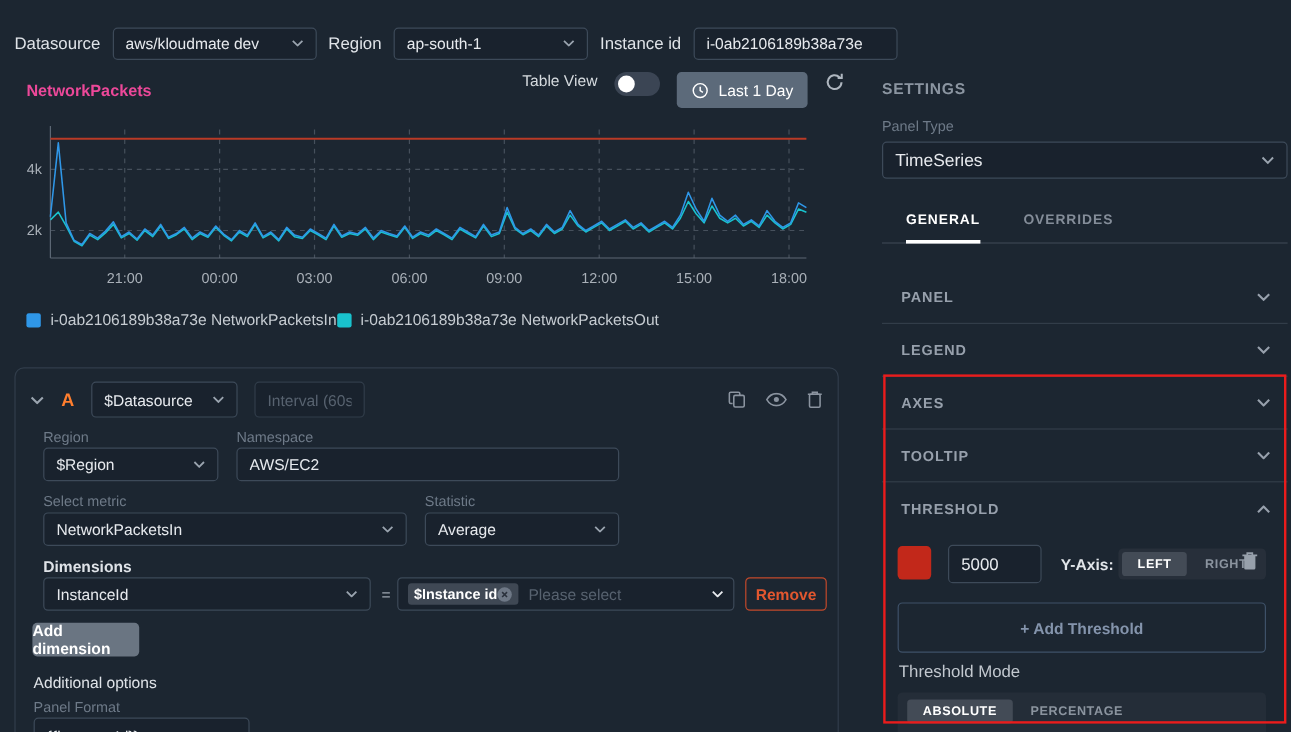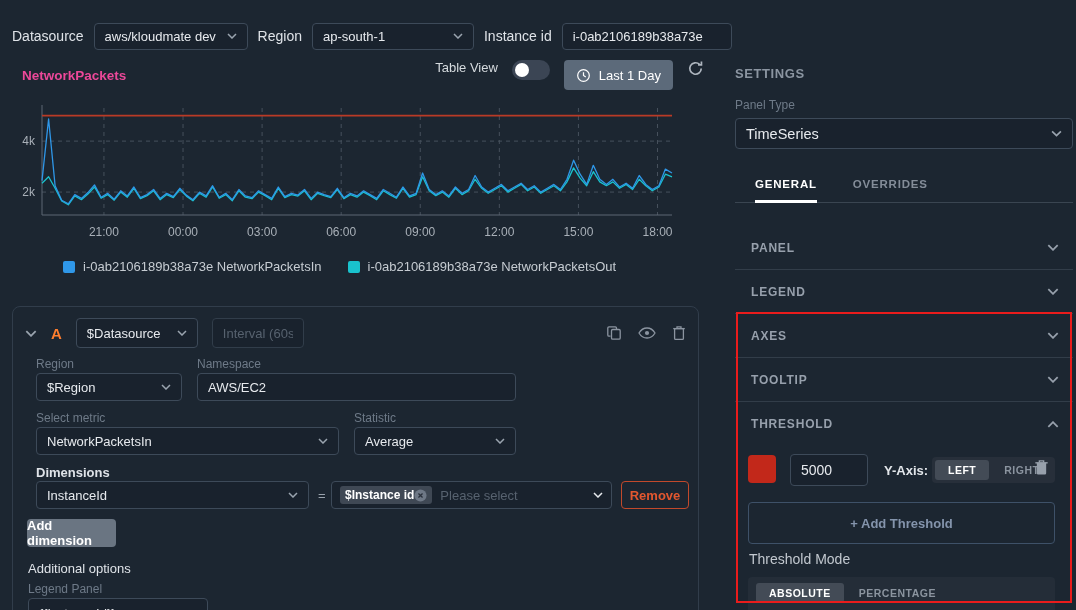--- a/index.html
+++ b/index.html
@@ -35,21 +35,21 @@
   .toggle .knob { position:absolute; left:3px; top:3px; width:14px; height:14px; border-radius:50%; background:#ffffff; }
   .time-btn { display:flex; align-items:center; gap:8px; background:#5c6a7a; border-radius:4px;
               height:30px; padding:0 12px; color:#ffffff; font-size:13px; cursor:pointer; }
   .refresh { color:#aeb6bf; cursor:pointer; }
   
   #chart-wrap { position:absolute; left:18px; top:100px; width:662px; height:142px; }
   .grid { stroke:#46505c; stroke-width:1; stroke-dasharray:4 4; }
   .axis { stroke:#5c6774; stroke-width:1; }
   .xt { fill:#a9b0b8; font:12px "Liberation Sans",sans-serif; text-anchor:middle; }
   .yt { fill:#a9b0b8; font:12px "Liberation Sans",sans-serif; text-anchor:end; }
-  .legend-row { position:absolute; left:22px; top:259px; display:flex; gap:26px; align-items:center;margin-left:41px; }
+  .legend-row { position:absolute; left:22px; top:259px; display:flex; align-items:center; }
   .legend-item { display:flex; align-items:center; gap:8px; cursor:pointer; }
   .legend-swatch { width:12px; height:12px; border-radius:2px; }
   .legend-label { font-size:13px; color:#c6ccd2; }
   
   .query-panel { position:absolute; left:12px; top:306px; width:687px; height:330px;
                  border:1px solid #313d4b; border-radius:8px; background:#1c2631; }
   .q-header { position:absolute; left:12px; right:12px; top:10px; height:32px;
               display:flex; align-items:center; gap:14px; }
   .collapse { color:#9aa4af; cursor:pointer; }
   .refid { color:#ff7e2e; font-weight:bold; font-size:15px; }
@@ -102,21 +102,21 @@
                    border:2px solid #ea1c1c; pointer-events:none; }
   .threshold-trash { position:absolute; left:1034px; top:459px; color:#97a0ab; cursor:pointer; }
 </style>
 </head>
 <body>
 
 <div class="stage">
 
   <div class="topbar">
     <span class="tlabel">Datasource</span>
-    <div class="select" style="width:154px;height:27px">
+    <div class="select" style="width:170px;height:27px">
       <span>aws/kloudmate dev</span>
       <svg class="icon chev" width="10" height="6" viewBox="0 0 10 6">
           <path d="M1 1l4 4 4-4" fill="none" stroke="currentColor" stroke-width="1.5"></path>
         </svg>
     </div>
     <span class="tlabel">Region</span>
     <div class="select" style="width:162px;height:27px">
       <span>ap-south-1</span>
       <svg class="icon chev" width="10" height="6" viewBox="0 0 10 6">
           <path d="M1 1l4 4 4-4" fill="none" stroke="currentColor" stroke-width="1.5"></path>
@@ -270,21 +270,21 @@
     </div>
     <div class="remove-btn abs" style="left:608px;top:174px;width:68px">
       <span>Remove</span>
     </div>
 
     <div class="add-dim-btn abs" style="left:14px;top:212px;width:89px">
       <span>Add dimension</span>
     </div>
 
     <span class="plain-label abs" style="left:15px;top:254px">Additional options</span>
-    <span class="mlabel abs" style="left:15px;top:275px">Legend Panel</span>
+    <span class="mlabel abs" style="left:15px;top:275px">Panel Format</span>
     <div class="tinput abs" style="left:15px;top:291px;width:180px;height:30px">
       <input value="{{instanceId}}" style="">
     </div>
   </div>
 
   <span class="settings-title">SETTINGS</span>
   <span class="mlabel abs" style="left:735px;top:98px">Panel Type</span>
   <div class="select abs" style="left:735px;top:118px;width:338px;height:31px;font-size:14.5px">
     <span>TimeSeries</span>
     <svg class="icon chev" width="11" height="7" viewBox="0 0 10 6">

